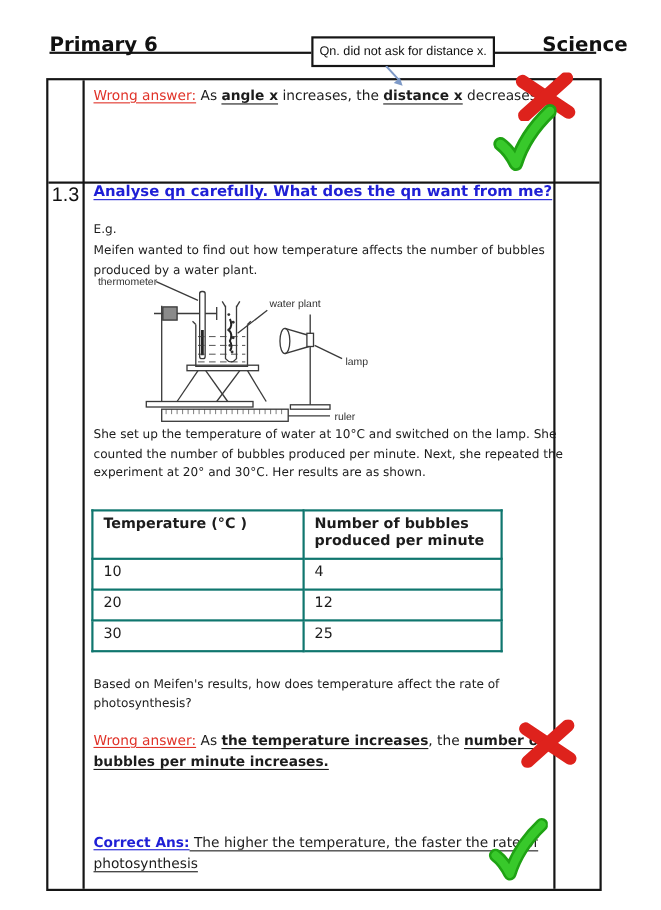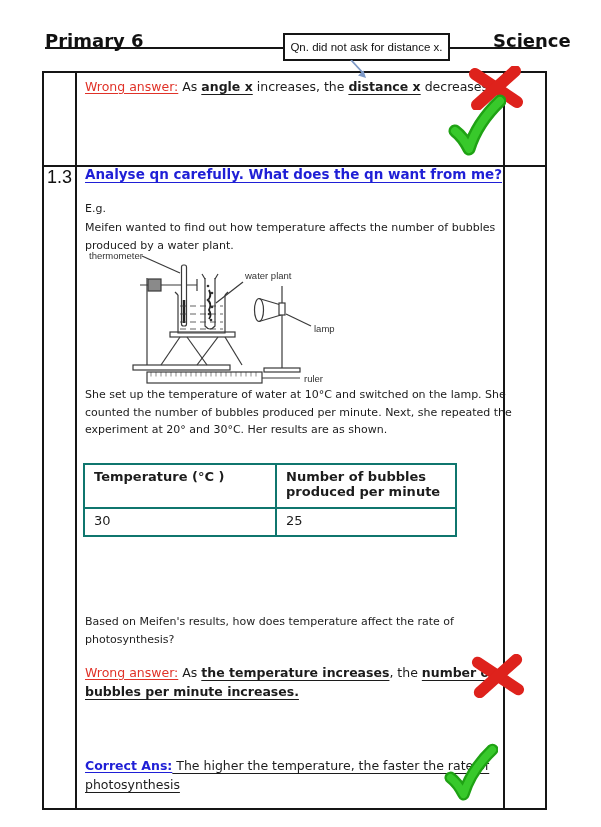--- a/index.html
+++ b/index.html
@@ -180,20 +180,28 @@
 
   <div class="abs body13" style="left:85px;top:386px;width:445px;line-height:17.5px;">She set up the temperature of water at 10°C and switched on the lamp. She counted the number of bubbles produced per minute. Next, she repeated the experiment at 20° and 30°C. Her results are as shown.</div>
 
   <table class="results abs" style="left:83px;top:463px;">
     <tbody>
         <tr>
       <td class="hcell">Temperature (°C )</td>
       <td class="hcell2">Number of bubbles produced per minute</td>
     </tr>
     <tr>
+      <td class="dcell">10</td>
+      <td class="dcell">4</td>
+    </tr>
+    <tr>
+      <td class="dcell">20</td>
+      <td class="dcell">12</td>
+    </tr>
+    <tr>
       <td class="dcell">30</td>
       <td class="dcell">25</td>
     </tr>
   </tbody>
     </table>
 
   <div class="abs body13" style="left:85px;top:613px;width:445px;">Based on Meifen's results, how does temperature affect the rate of photosynthesis?</div>
 
   <div class="abs ans" style="left:85px;top:663px;width:425px;">
     <span class="red-label">Wrong answer:</span><span> As </span><span class="bu">the temperature increases</span><span>, the </span><span class="bu">number of bubbles per minute increases.</span>

